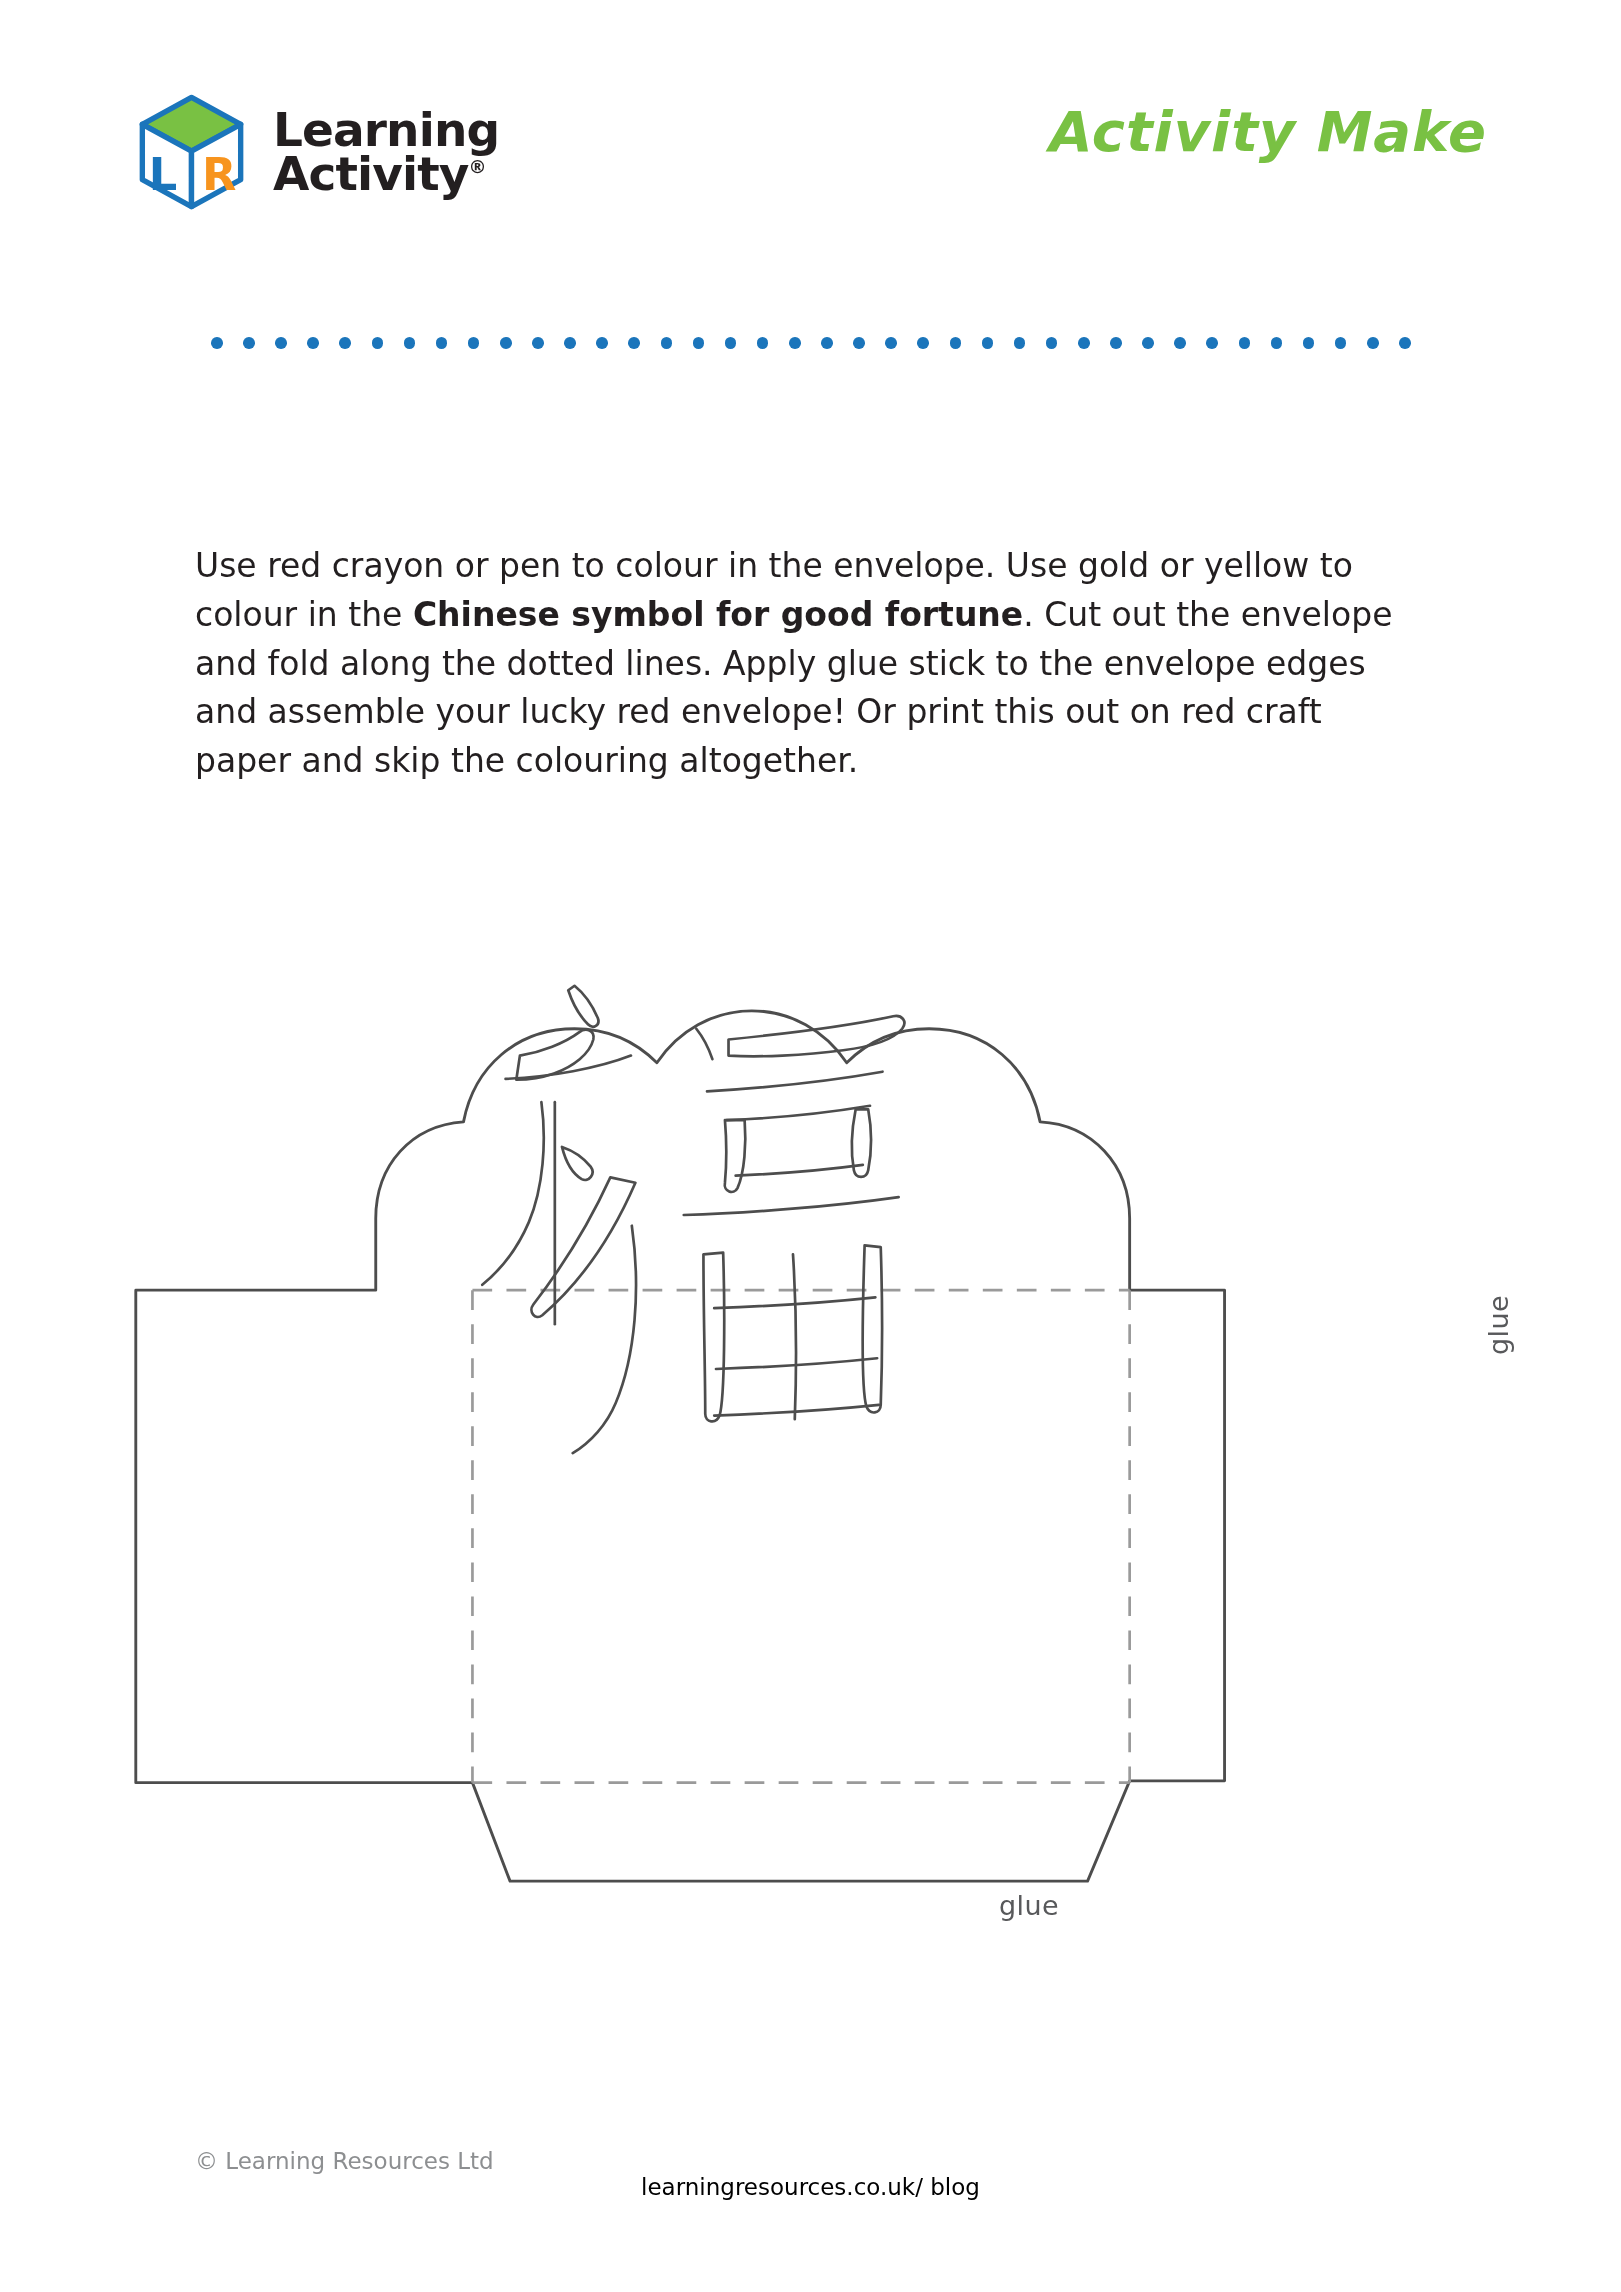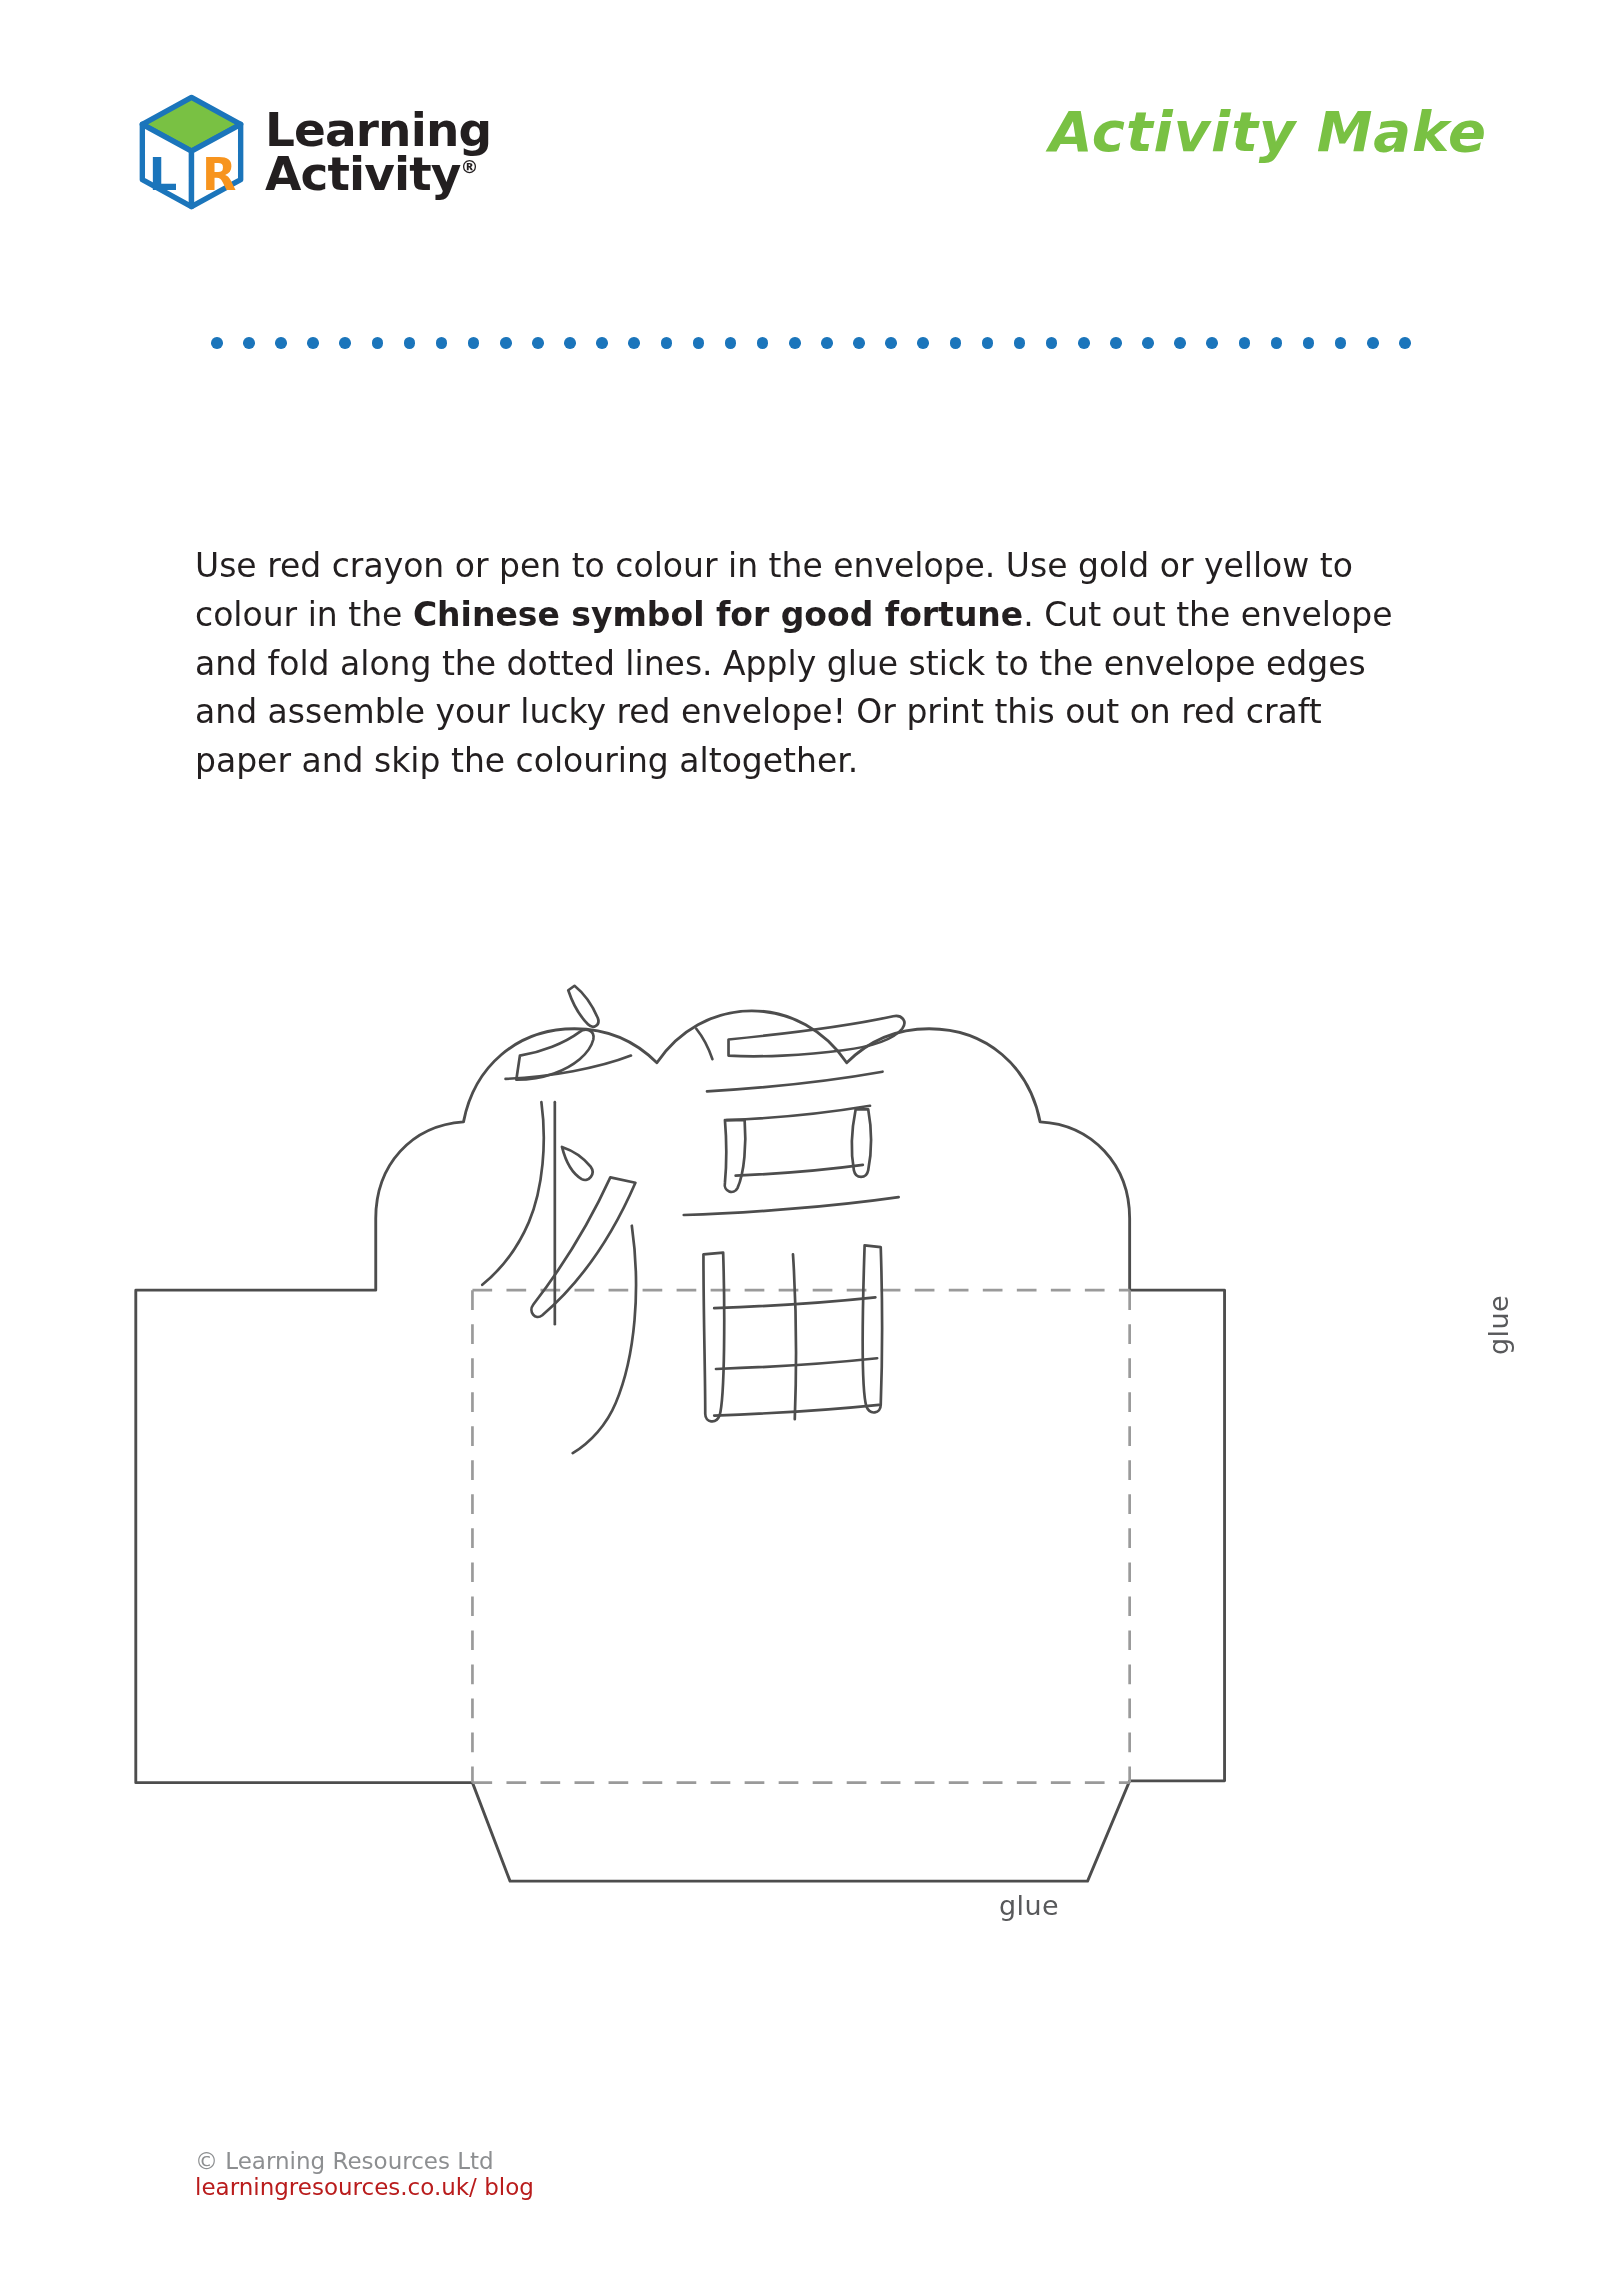--- a/index.html
+++ b/index.html
@@ -40,21 +40,21 @@
   }
 
   .logo-cube {
     width: 115px;
     height: 118px;
     position: relative;
     flex: 0 0 auto;
   }
 
   .logo-text {
-    margin-left: 16px;
+    margin-left: 24px;
     line-height: 0.95;
   }
   .logo-text .l1, .logo-text .l2 {
     font-family: "DejaVu Sans", sans-serif;
     font-weight: bold;
     font-size: 47px;
     letter-spacing: -0.9px;
     color: #231f20;
     display: block;
   }
@@ -157,21 +157,21 @@
     bottom: 93px;
     left: 195px;
     right: 195px;
     display: flex;
     justify-content: space-between;
     font-family: "DejaVu Sans", sans-serif;
     font-size: 23px;
     color: #8d8f91;
     flex-direction: column;
   }
-  .footer .right { color: #b91c1c; }
+  .footer .right { color: #000000; text-align: center; }
 </style>
 </head>
 <body>
 
 <div class="page">
 
   <div class="header">
 
     <div class="logo-block">
       <div class="logo-cube">

